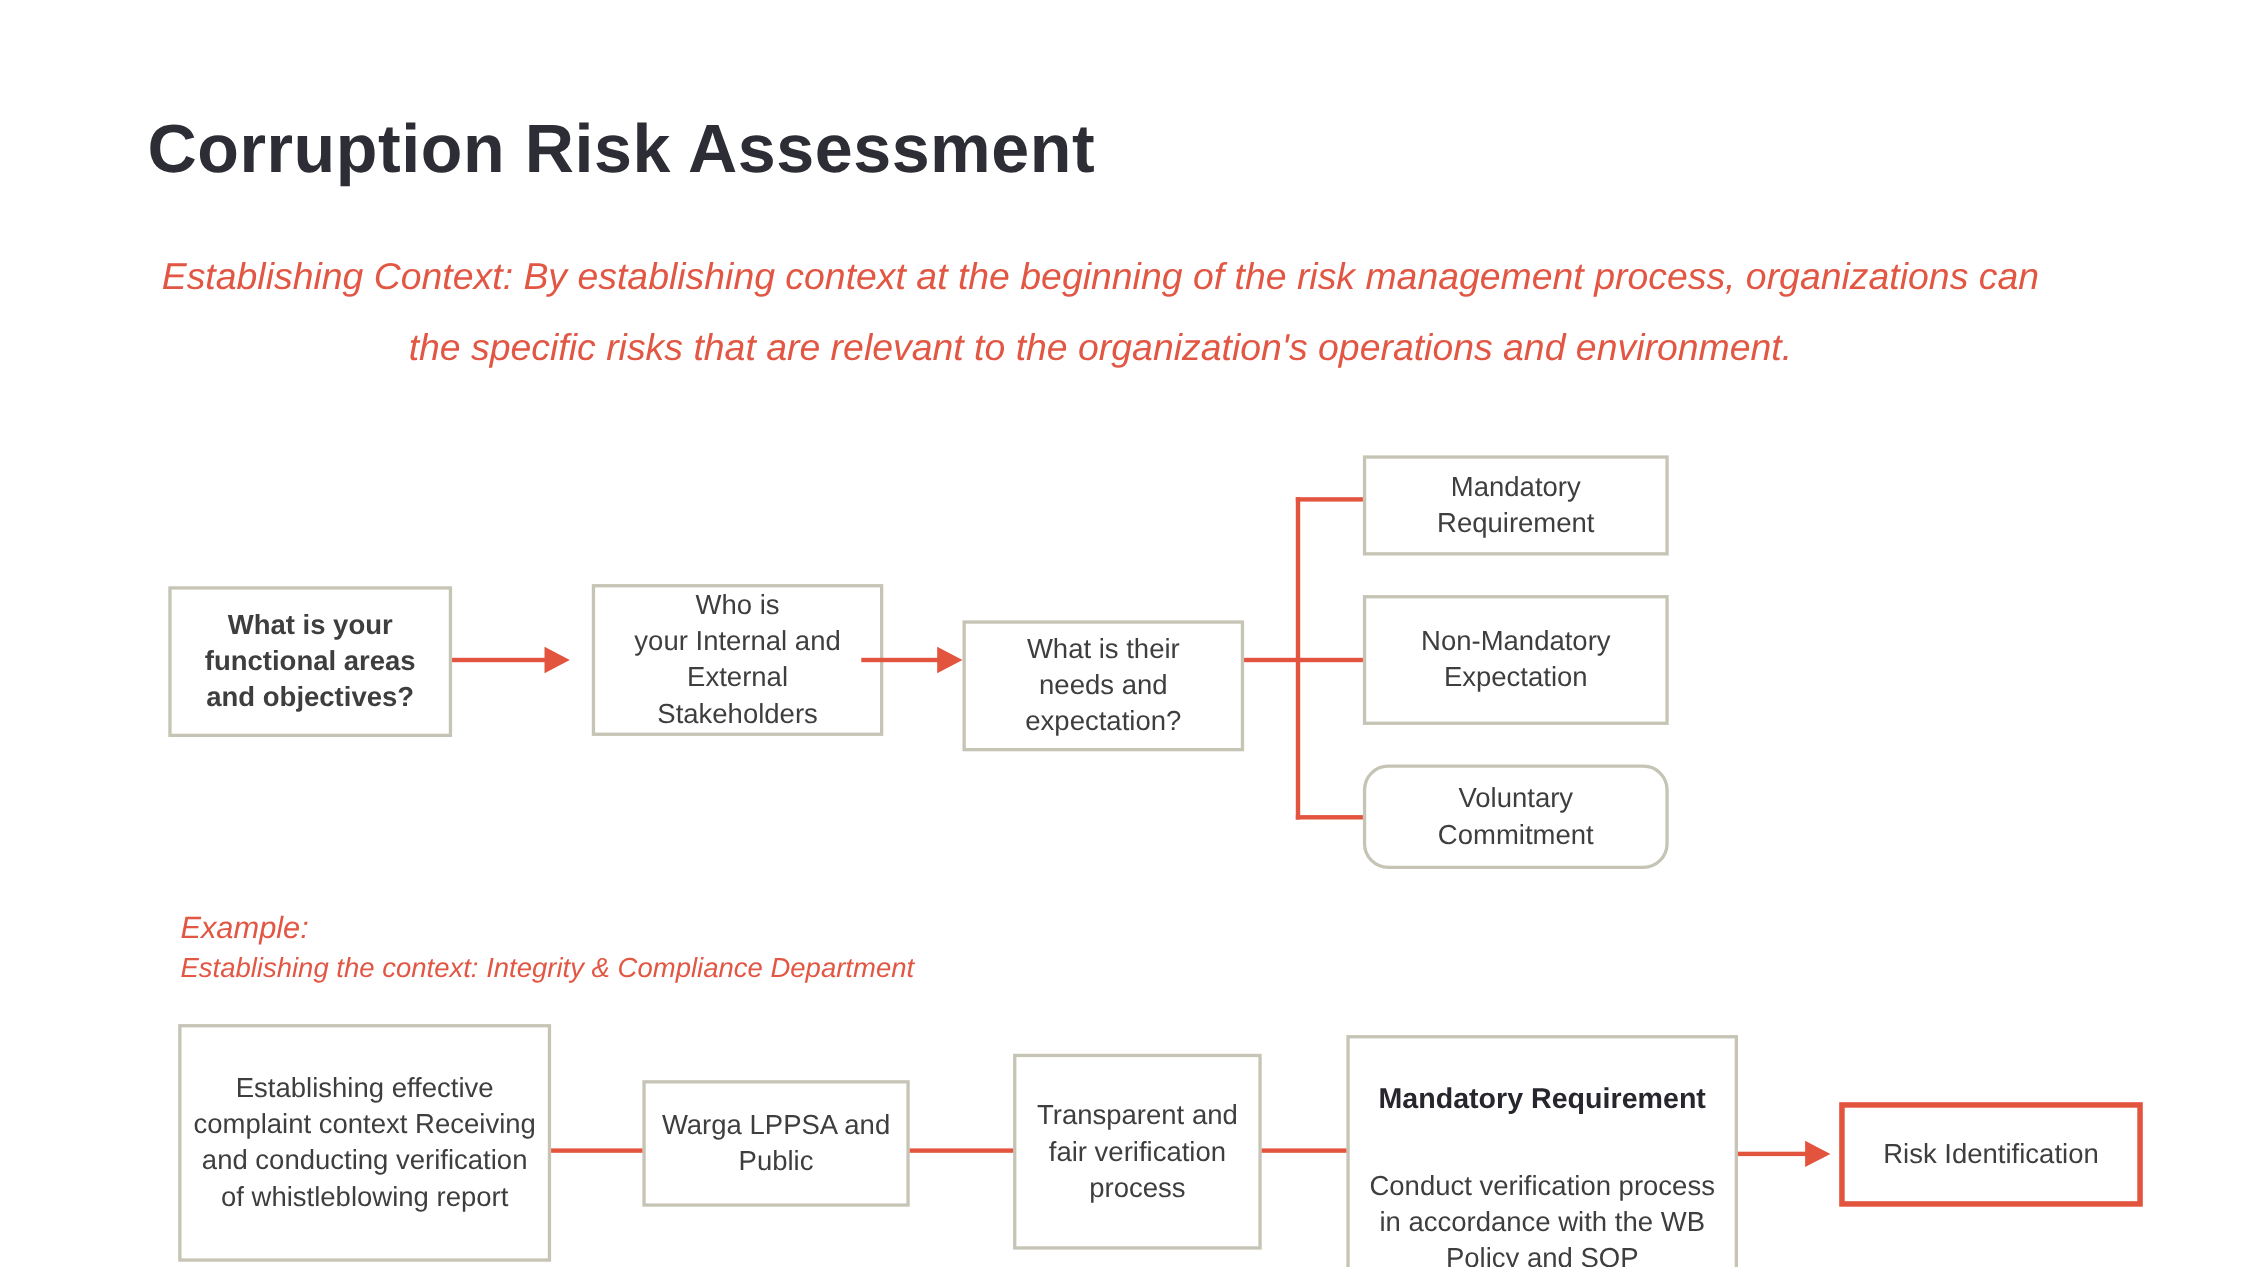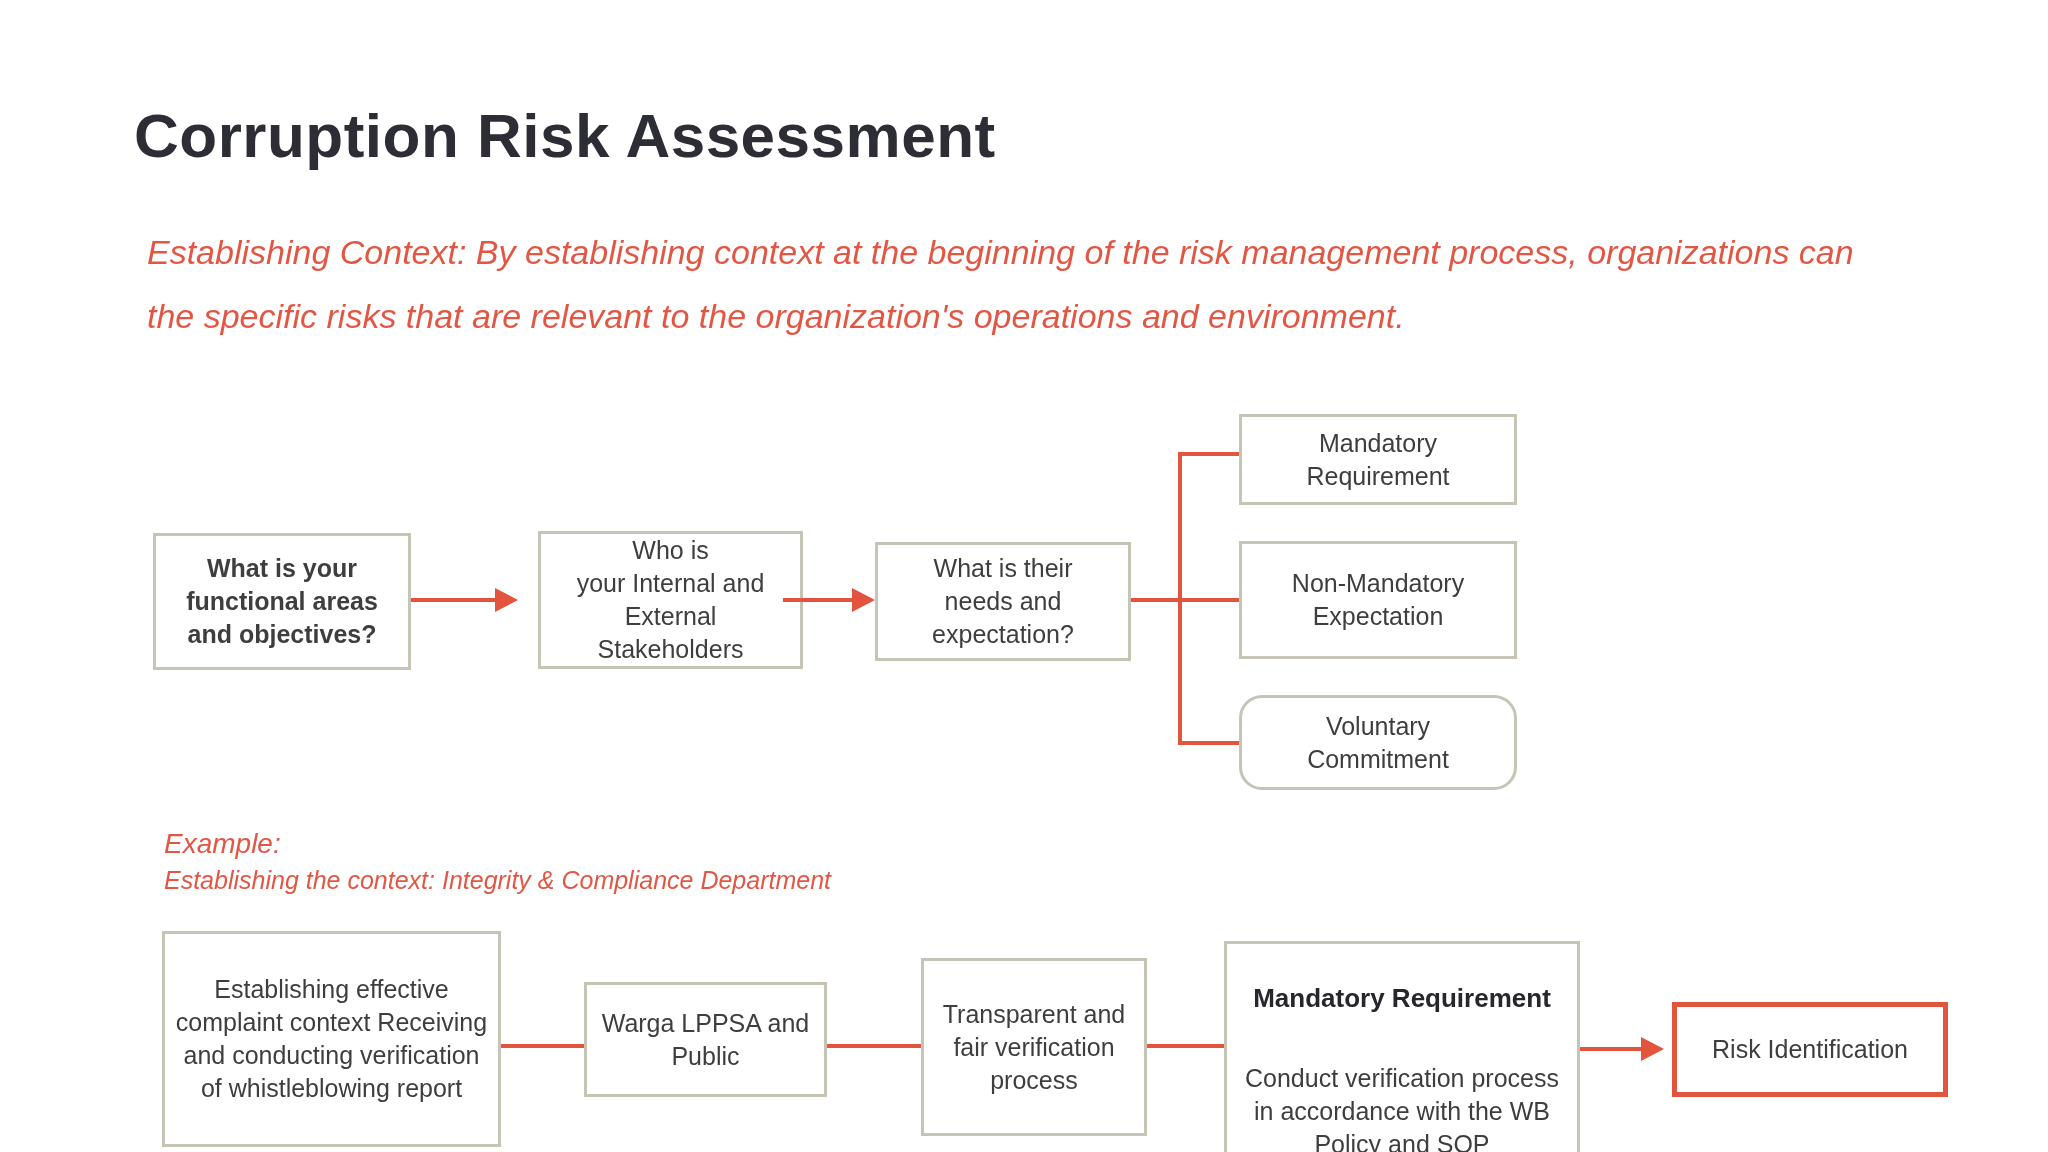--- a/index.html
+++ b/index.html
@@ -13,21 +13,21 @@
   .canvas { position: absolute; inset: 0; width: 2048px; height: 1152px; }
 
   .page-title {
     position: absolute; left: 82px; top: 48px;
     font-size: 62px; font-weight: 700; letter-spacing: 0.5px;
     color: #2d2d35;
   }
   .subtitle {
     position: absolute; left: 82px; top: 162px;
     font-size: 34px; font-style: italic; line-height: 51px;
-    color: #e25744; white-space: nowrap;
+    color: #e25744; white-space: nowrap; text-align: center;
   }
 
   .box {
     position: absolute;
     border: 3px solid #c6c4b5;
     background: #ffffff;
     display: flex; align-items: center; justify-content: center;
     text-align: center;
     font-size: 25px; line-height: 1.32;
     color: #3e3e3e;
@@ -81,21 +81,21 @@
 
   <div class="box" style="left:101px; top:481px; width:258px; height:137px;font-weight:bold;">What is your
 functional areas
 and objectives?</div>
 
   <div class="box" style="left:486px; top:479px; width:265px; height:138px;">Who is
 your  Internal and
 External
 Stakeholders</div>
 
-  <div class="box" style="left:823px; top:490px; width:256px; height:119px;">What is their
+  <div class="box" style="left:823px; top:512px; width:256px; height:119px;">What is their
 needs and
 expectation?</div>
 
   <div class="box" style="left:1187px; top:362px; width:278px; height:91px;">Mandatory
 Requirement</div>
 
   <div class="box" style="left:1187px; top:489px; width:278px; height:118px;">Non-Mandatory
 Expectation</div>
 
   <div class="box" style="left:1187px; top:643px; width:278px; height:95px;border-radius:23px;">Voluntary

